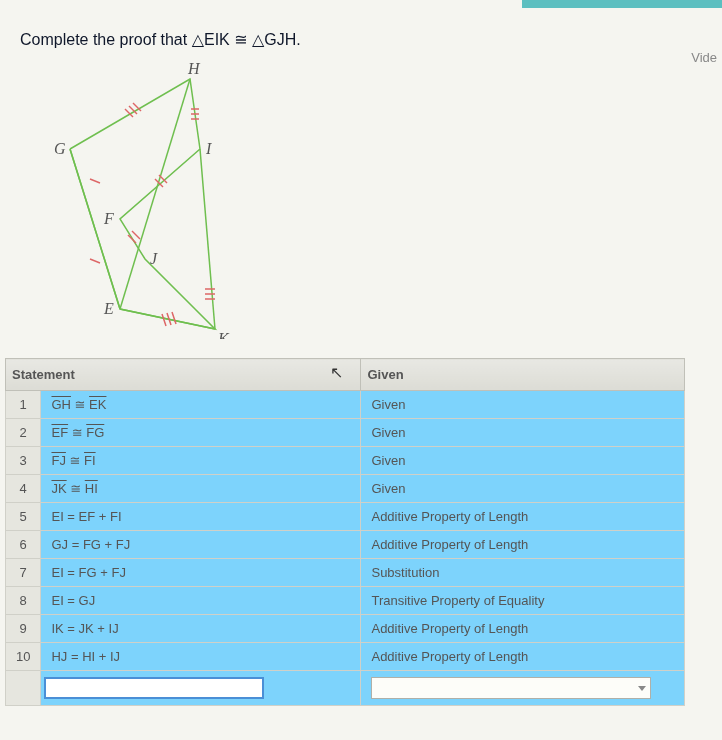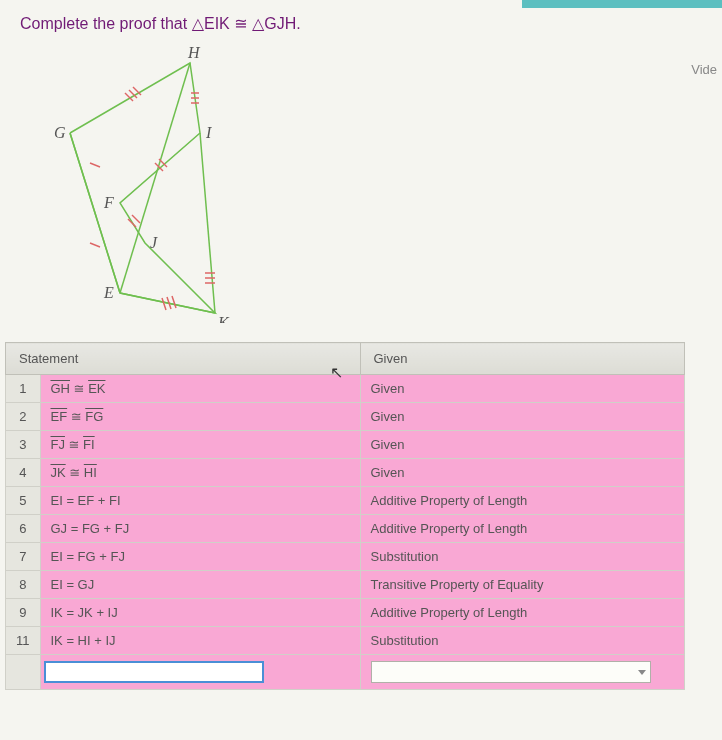--- a/index.html
+++ b/index.html
@@ -14,53 +14,52 @@
     }
     .teal-bar {
       position: absolute;
       top: 0;
       right: 0;
       width: 200px;
       height: 8px;
       background: #5cbfc0;
     }
     .prompt {
-      padding: 14px 0 0 20px;
+      padding: 30px 0 0 20px;
       font-size: 16px;
-      color: #701a75;
+      color: #0f172a;
     }
     .video-link {
       position: absolute;
       top: 50px;
       right: 5px;
       font-size: 13px;
       color: #888;
-      margin-top: 12px;
     }
     .diagram {
       margin: 10px 0 15px 40px;
     }
     .proof-table {
       border-collapse: collapse;
       width: 680px;
       margin-left: 5px;
       font-size: 13px;
     }
     .proof-table th {
       text-align: left;
-      padding: 8px 13px;
+      padding: 8px 6px;
       background: linear-gradient(#e8e8e3, #dcdcd5);
       border: 1px solid #c0c0b8;
-      font-weight: normal;
+      font-weight: bold;
       color: #555;
     }
     .proof-table td {
       padding: 6px 10px;
       border: 1px solid #d0d0c8;
-      background: #f9a8d4;
+      background: #7dd3fc;
       color: #555;
     }
     .proof-table td.num {
       width: 26px;
       text-align: center;
       background: #e6e6df;
     }
     .proof-table td.stmt { width: 320px; }
     .overline { text-decoration: overline; }
     .input-row td.stmt {
@@ -205,23 +204,23 @@
         <td class="num">8</td>
         <td class="stmt">EI = GJ</td>
         <td>Transitive Property of Equality</td>
       </tr>
       <tr>
         <td class="num">9</td>
         <td class="stmt">IK = JK + IJ</td>
         <td>Additive Property of Length</td>
       </tr>
       <tr>
-        <td class="num">11</td>
-        <td class="stmt">IK = HI + IJ</td>
-        <td>Substitution</td>
+        <td class="num">10</td>
+        <td class="stmt">HJ = HI + IJ</td>
+        <td>Additive Property of Length</td>
       </tr>
       <tr class="input-row">
         <td class="num"></td>
         <td class="stmt">
           <div class="input-box"></div>
         </td>
         <td class="reason-select">
           <div class="select-box"></div>
         </td>
       </tr>

